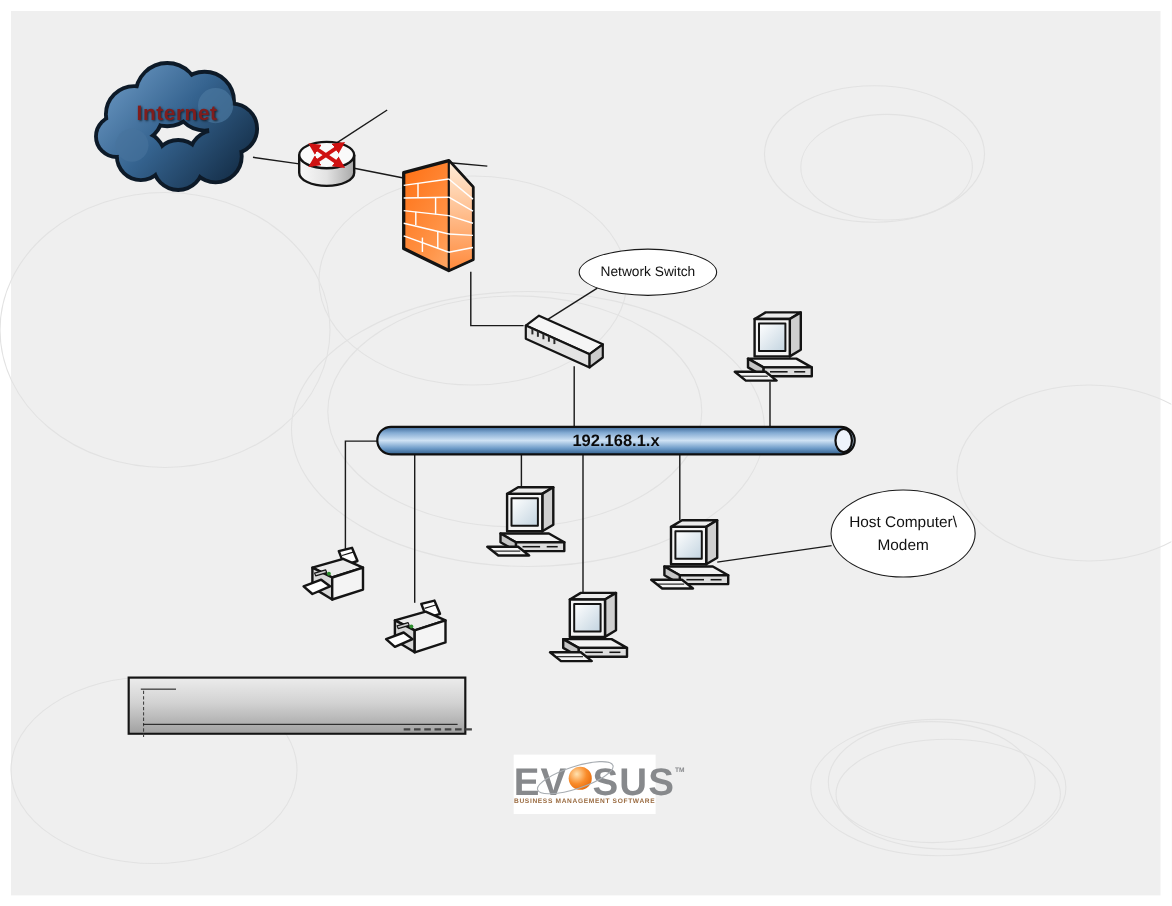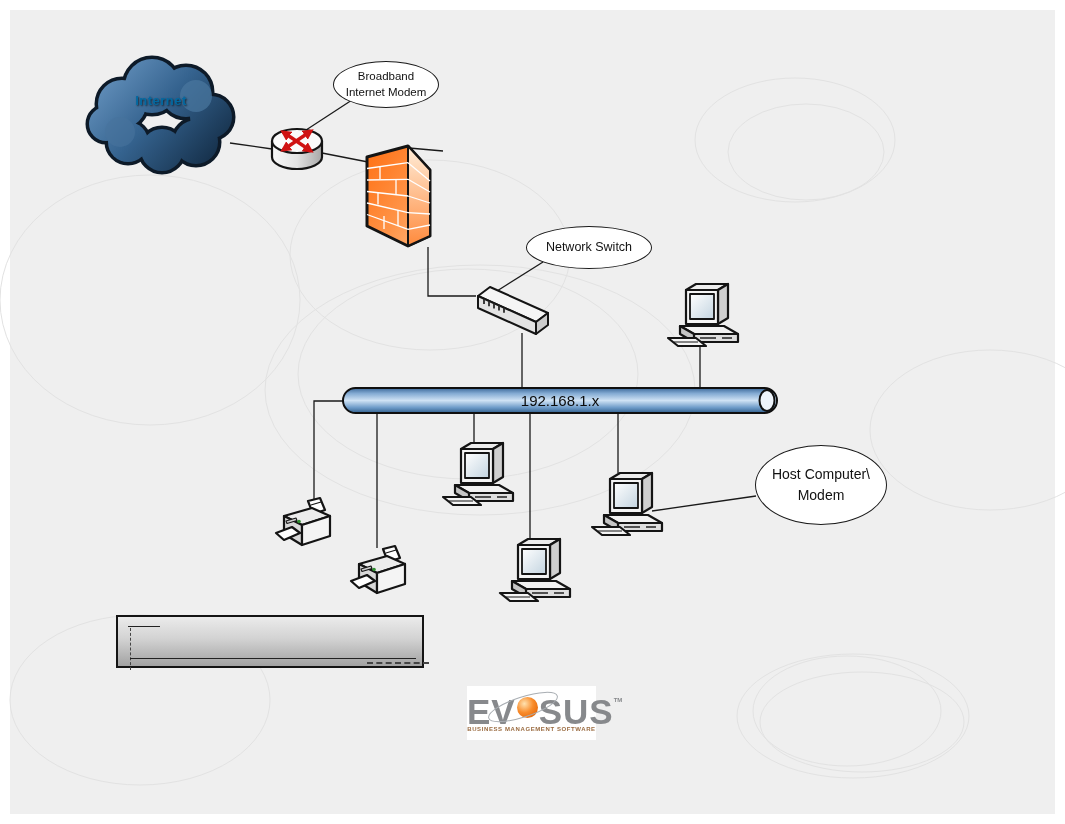--- a/index.html
+++ b/index.html
@@ -1,20 +1,20 @@
 <!DOCTYPE html>
 <html><head>
 <meta charset="utf-8">
 <style>
   html,body{margin:0;padding:0;background:#ffffff;}
   .stage{position:relative;width:1065px;height:824px;background:#ffffff;overflow:hidden;
          font-family:"Liberation Sans",sans-serif;}
   .stage svg.base{position:absolute;left:0;top:0;}
   .lbl{position:absolute;color:#111;}
-  .internet-label{font-size:13px;font-weight:bold;color:#0369a1;text-align:center;
+  .internet-label{font-size:19px;font-weight:bold;color:#7f1d1d;text-align:center;
     text-shadow:1px 1px 2px rgba(0,0,0,.65);letter-spacing:.5px;}
   .ellipse-callout{position:absolute;background:#ffffff;border:1.4px solid #1a1a1a;
     border-radius:50%;display:flex;flex-direction:column;align-items:center;justify-content:center;
     font-size:11.5px;line-height:1.35;color:#111;text-align:center;}
   .ellipse-callout.big{font-size:14px;line-height:1.5;}
   .bus-label{font-size:15px;text-align:center;color:#0b0b0b;}
   .note-box{position:absolute;border:2px solid #141414;
     background:linear-gradient(180deg,#ebebeb 0%,#d2d2d2 45%,#a2a2a2 100%);
     box-sizing:border-box;}
   .note-text{position:absolute;left:18px;top:13px;font-size:17.5px;color:#0b0b0b;white-space:nowrap;}
@@ -211,36 +211,32 @@
   <use href="#pc" transform="translate(441,441)"></use>
   <use href="#pc" transform="translate(498,537)"></use>
   <use href="#pc" transform="translate(590,471)"></use>
 
   <use href="#printer" transform="translate(276,497)"></use>
   <use href="#printer" transform="translate(351,545)"></use>
 </svg>
 
 <div class="lbl internet-label" style="left:96px;top:93px;width:130px;">Internet</div>
 
-<div class="ellipse-callout" style="left:333px;top:61px;width:104px;height:45px;">
-  <span>Broadband</span>
-  <span>Internet Modem</span>
-</div>
 
 
 <div class="ellipse-callout" style="left:526px;top:226px;width:124px;height:41px;font-size:12.5px;">
   <span>Network Switch</span>
 </div>
 
 <div class="ellipse-callout big" style="left:755px;top:445px;width:130px;height:78px;">
   <span>Host Computer\</span>
   <span>Modem</span>
 </div>
 
-<div class="lbl bus-label" style="left:480px;top:392px;width:160px;">192.168.1.x</div>
+<div class="lbl bus-label" style="left:480px;top:392px;width:160px;font-weight:bold;">192.168.1.x</div>
 
 <div class="note-box" style="left:116px;top:615px;width:308px;height:53px;">
   <div class="note-tick-top"></div>
   <div class="note-dash-v"></div>
   <div class="note-underline"></div>
   <div class="note-dash-h"></div>
 </div>
 
 <div class="logo-box" style="left:467px;top:686px;width:129px;height:54px;">
   <div class="logo-row">

